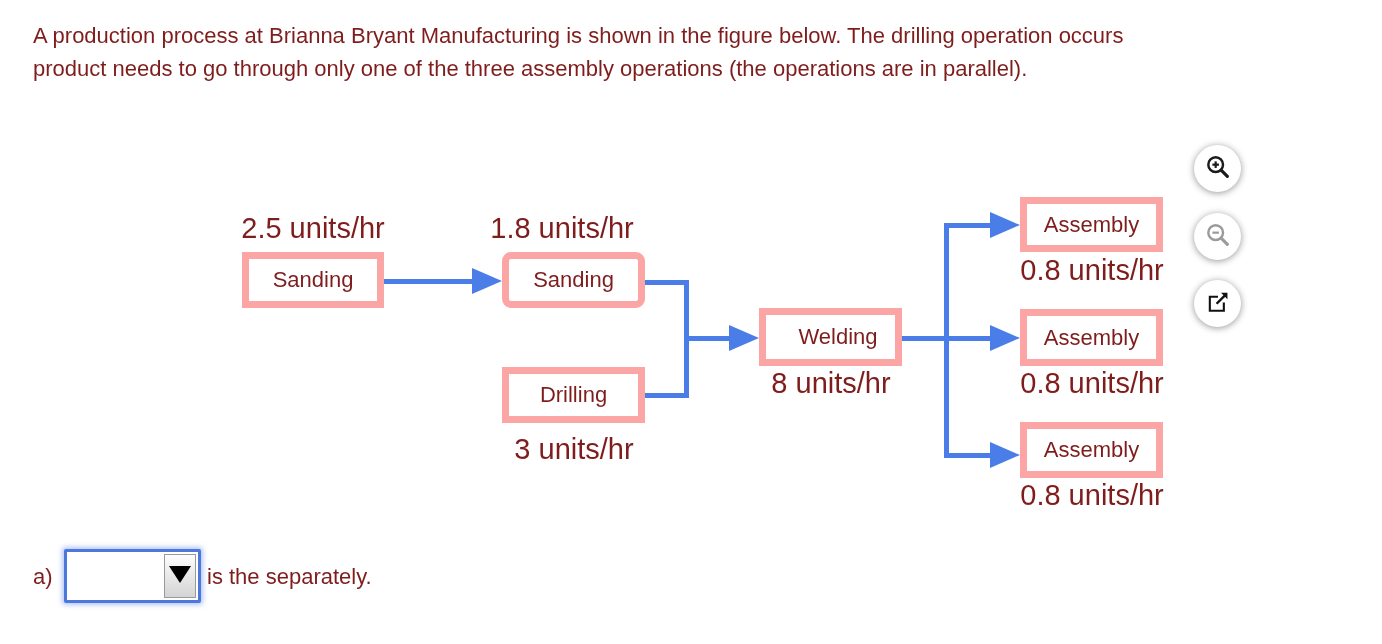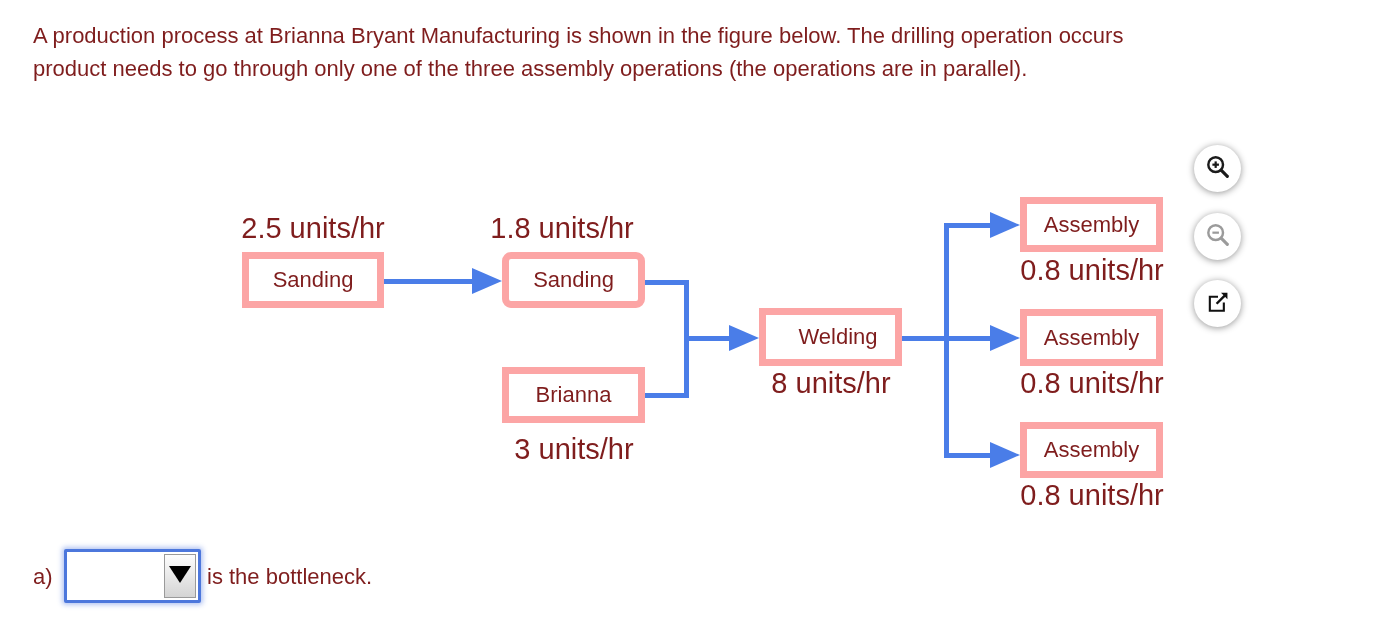--- a/index.html
+++ b/index.html
@@ -109,21 +109,21 @@
     <div class="ah ahF"></div>
     <div class="ah ahI"></div>
 
     <div class="node n-sawing">
         <span>Sanding</span>
       </div>
     <div class="node n-sanding">
         <span>Sanding</span>
       </div>
     <div class="node n-drilling">
-        <span>Brianna</span>
+        <span>Drilling</span>
       </div>
     <div class="node n-welding">
         <span>Welding</span>
       </div>
     <div class="node n-assembly1">
         <span>Assembly</span>
       </div>
     <div class="node n-assembly2">
         <span>Assembly</span>
       </div>
@@ -161,15 +161,15 @@
     </span>
   </div>
 
   <span class="ans-prefix">a)</span>
   <div class="select-box">
     <span class="select-value"></span>
     <span class="select-btn">
       <span class="caret"></span>
     </span>
   </div>
-  <span class="ans-suffix">is the bottleneck.</span>
+  <span class="ans-suffix">is the separately.</span>
 
 </div>
 
 </body></html>

